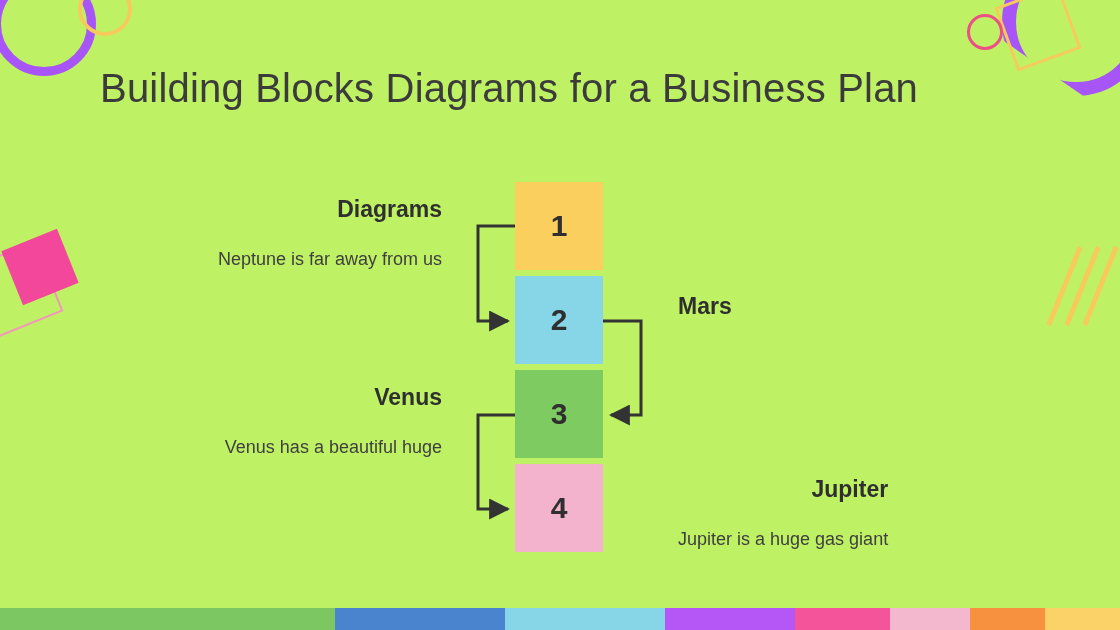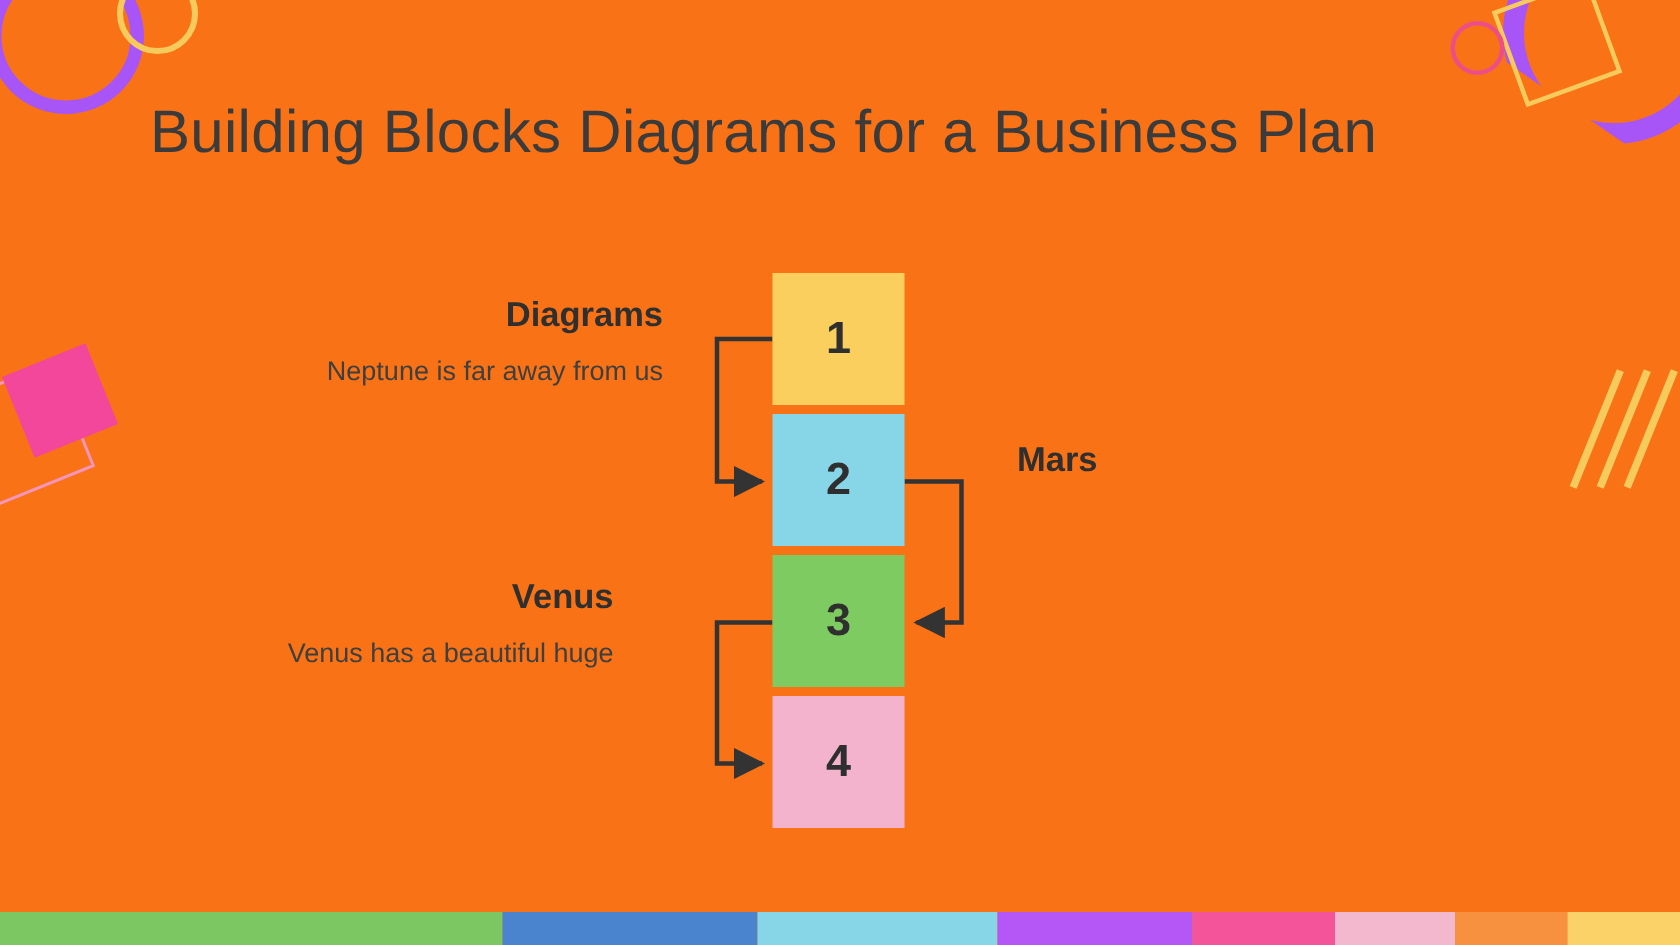--- a/index.html
+++ b/index.html
@@ -71,28 +71,28 @@
     font-size: 23px;
     font-weight: bold;
     color: #2f2f2f;
     line-height: 1.2;
   }
   .item .item-desc {
     font-size: 18px;
     font-weight: 400;
     color: #3f3f3f;
     line-height: 1.3;
-    margin-top: 12px;
+    margin-top: 24px;
   }
   .item.left  { text-align: right; }
   .item.right { text-align: right;  }
 
   .item-neptune { right: 678px; top: 196px; }
   .item-mars    { left: 678px;  top: 293px; }
-  .item-venus   { right: 711px; top: 384px; }
+  .item-venus   { right: 678px; top: 384px; }
   .item-jupiter { left: 678px;  top: 476px; }
 
   
   .bottom-bar {
     position: absolute;
     left: 0;
     bottom: 0;
     width: 1120px;
     height: 22px;
     display: flex;
@@ -160,21 +160,21 @@
     transform: rotate(22deg);
     display: block;
   }
   .lines-yellow i:nth-child(1) { left: 0px;  }
   .lines-yellow i:nth-child(2) { left: 18px; }
   .lines-yellow i:nth-child(3) { left: 36px; }
 </style>
 </head>
 <body>
 
-<div id="slide" style="background: #f97316; text-decoration: underline;">
+<div id="slide" style="background: #bef264; text-decoration: underline;">
 
   <div class="deco ring-purple-tl"></div>
   <div class="deco ring-yellow-tl"></div>
 
   <div class="deco arc-purple-tr"></div>
   <div class="deco square-yellow-tr"></div>
   <div class="deco ring-pink-tr"></div>
 
   <div class="deco square-pink-outline"></div>
   <div class="deco square-pink-solid"></div>
@@ -223,20 +223,24 @@
 
   <div class="item right item-mars">
     <div class="item-title">Mars</div>
   </div>
 
   <div class="item left item-venus">
     <div class="item-title">Venus</div>
     <div class="item-desc">Venus has a beautiful huge</div>
   </div>
 
+  <div class="item right item-jupiter">
+    <div class="item-title">Jupiter</div>
+    <div class="item-desc">Jupiter is a huge gas giant</div>
+  </div>
 
   <div class="bottom-bar">
       <span style="background: rgb(125, 199, 99); width: 335px;"></span>
       <span style="background: rgb(74, 132, 206); width: 170px;"></span>
       <span style="background: rgb(134, 214, 232); width: 160px;"></span>
       <span style="background: rgb(180, 87, 246); width: 130px;"></span>
       <span style="background: rgb(244, 85, 154); width: 95px;"></span>
       <span style="background: rgb(243, 184, 206); width: 80px;"></span>
       <span style="background: rgb(247, 145, 64); width: 75px;"></span>
       <span style="background: rgb(251, 210, 104); width: 75px;"></span>

